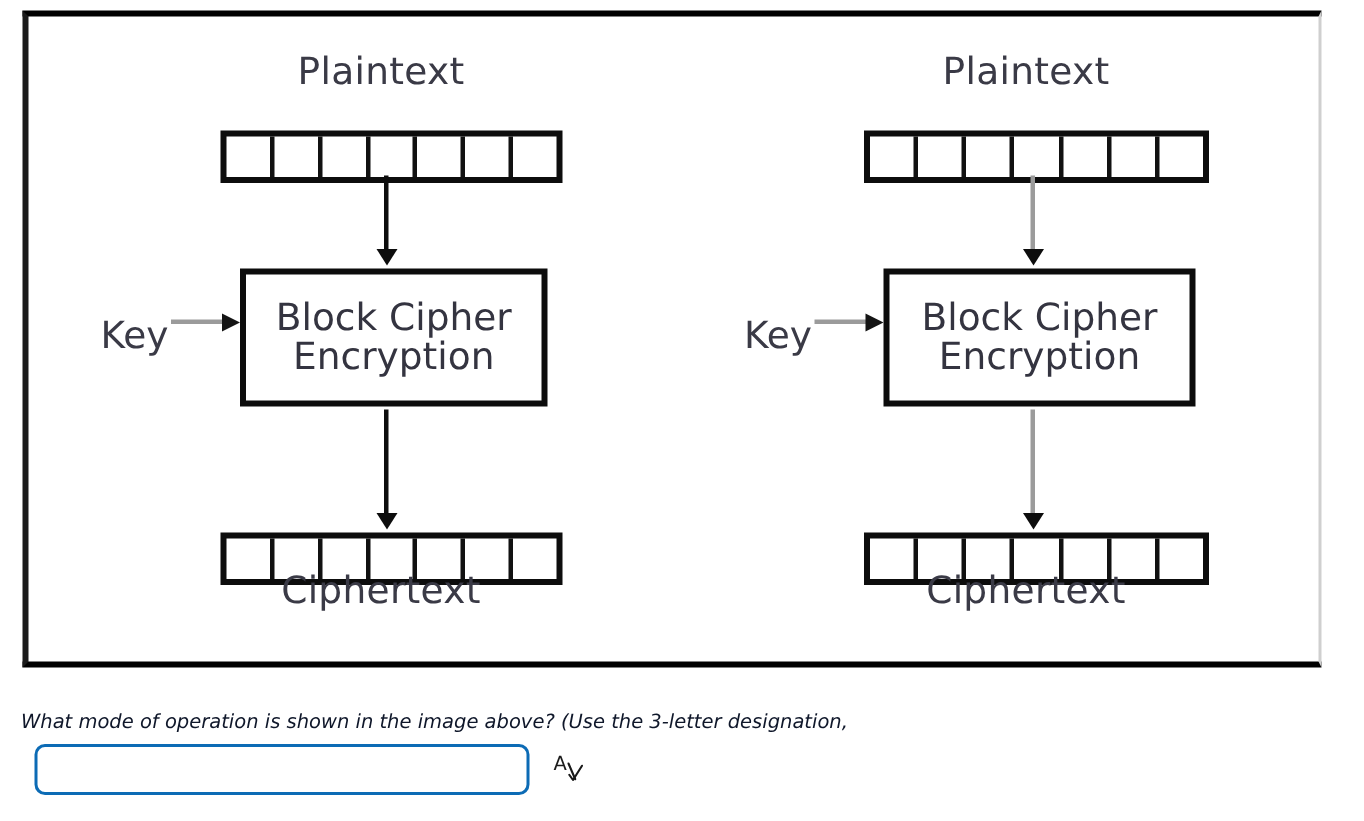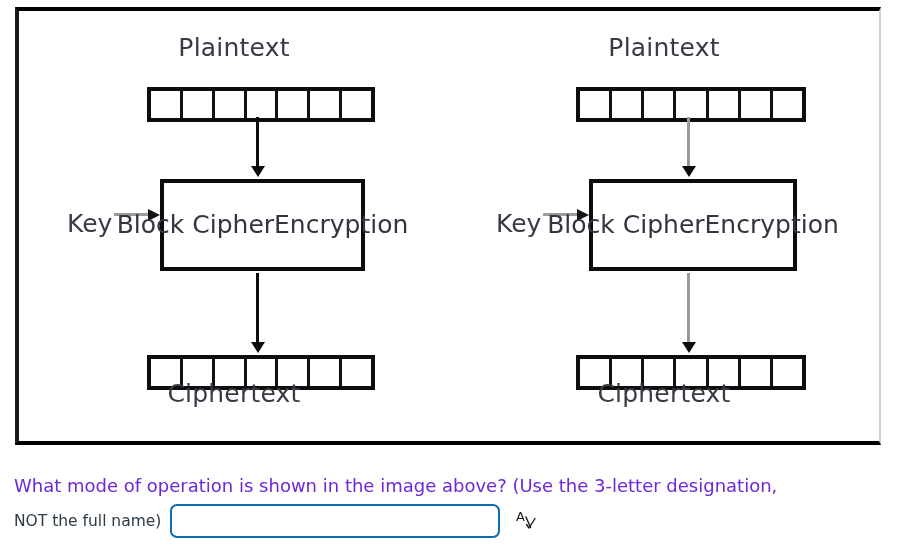--- a/index.html
+++ b/index.html
@@ -43,20 +43,21 @@
   
   .label {
     position: absolute;
     width: 100%;
     text-align: center;
     font-family: "DejaVu Sans", sans-serif;
     font-size: 25px;
     color: #3a3a46;
     letter-spacing: .2px;
     white-space: nowrap;
+    padding-left: 20px;
   }
   .label-plaintext  { top: 22px; }
   .label-ciphertext { top: 368px; }
 
   
   .block {
     position: absolute;
     height: 27px;
     display: flex;
     border: 4px solid #0d0d0d;
@@ -78,21 +79,21 @@
 
   
   .cipher-box {
     position: absolute;
     top: 168px;
     height: 92px;
     border: 4px solid #0c0c0c;
     background: #ffffff;
     box-sizing: border-box;
     display: flex;
-    flex-direction: row;
+    flex-direction: column;
     align-items: center;
     justify-content: center;
     line-height: 1.04;
   }
   #diagram-left  .cipher-box { left: 141px; width: 205px; }
   #diagram-right .cipher-box { left: 140px; width: 208px; }
   .cipher-box span {
     font-family: "DejaVu Sans", sans-serif;
     font-size: 25px;
     color: #343440;
@@ -169,23 +170,24 @@
 
   
   #question-area {
     position: absolute;
     left: 14px;
     top: 472px;
     width: 880px;
   }
   #question-line1 {
     font-family: "DejaVu Sans", sans-serif;
-    font-size: 18px;
-    color: #6d28d9;
+    font-size: 13px;
+    color: #0f172a;
     line-height: 1.6;
+    font-style: italic;
   }
   #answer-row {
     display: flex;
     align-items: center;
     margin-top: 3px;
   }
   #question-line2 {
     font-family: "DejaVu Sans", sans-serif;
     font-size: 15.5px;
     color: #2d3b45;
@@ -318,21 +320,20 @@
     </div>
 
     <div class="label label-ciphertext">Ciphertext</div>
   </div>
 </div>
 
 <div id="question-area">
   <div id="question-line1">What mode of operation is shown in the image above? (Use the 3-letter designation,</div>
 
   <div id="answer-row">
-    <span id="question-line2">NOT the full name)</span>
 
     <input id="answer-input" type="text" autofocus="" placeholder="" style="">
 
     <span id="spellcheck-icon">
       <svg width="24" height="24" viewBox="0 0 24 24" aria-hidden="true">
         <text x="1" y="12" font-family="DejaVu Sans, sans-serif" font-size="13" fill="#1a1a1a">A</text>
         <path d="M11 8 L15.5 18.5" stroke="#1a1a1a" stroke-width="1.4" fill="none" stroke-linecap="round"></path>
         <path d="M11.5 15.5 L14 19 L20 9.5" stroke="#1a1a1a" stroke-width="1.4" fill="none" stroke-linecap="round" stroke-linejoin="round"></path>
       </svg>
     </span>

